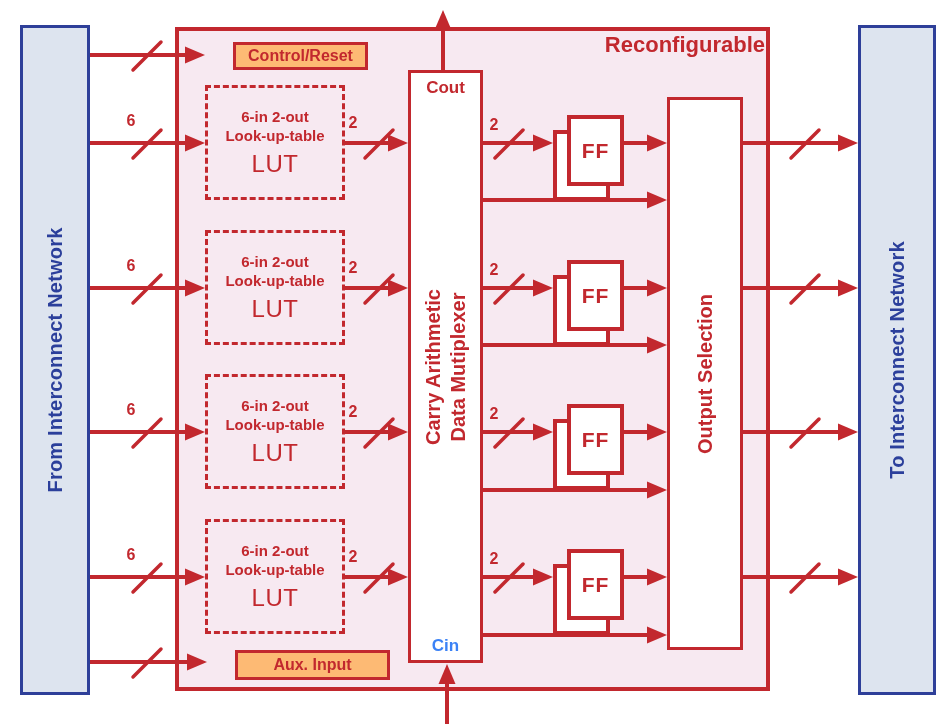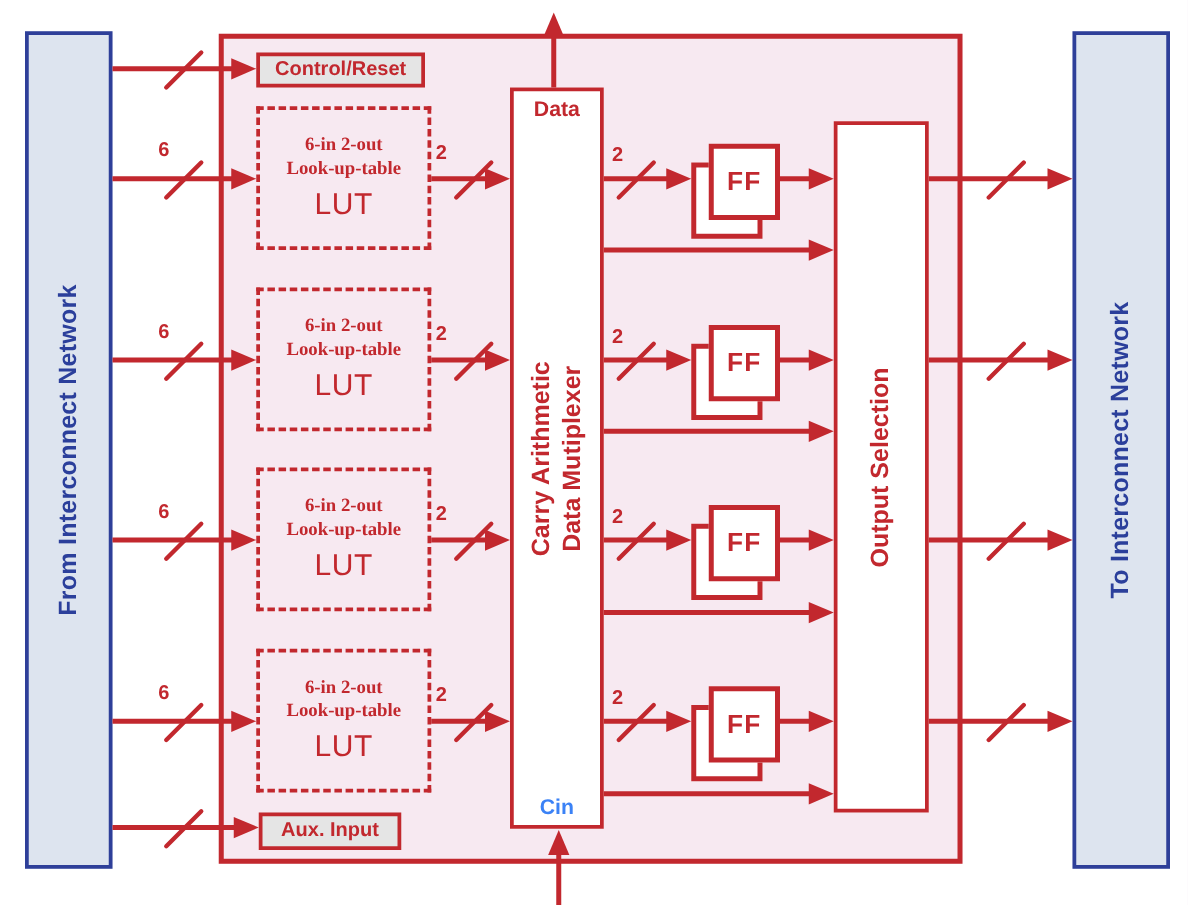--- a/index.html
+++ b/index.html
@@ -23,34 +23,34 @@
   .pink{
     position:absolute;left:175px;top:27px;width:595px;height:664px;
     background:#f7e9f1;border:4px solid #c2282e;box-sizing:border-box;
   }
   .title{
     position:absolute;left:430px;top:31px;width:335px;text-align:right;
     color:#c2282e;font-weight:bold;font-size:22px;line-height:27px;
   }
   
   .wbox{
-    position:absolute;background:#e5e5e5;border:3.5px solid #c2282e;box-sizing:border-box;
+    position:absolute;background:#fdba74;border:3.5px solid #c2282e;box-sizing:border-box;
     display:flex;align-items:center;justify-content:center;
-    color:#c2282e;font-size:16px;font-weight:600;
+    color:#c2282e;font-size:16px;font-weight:600;margin-left:28px;
   }
   .control{left:205px;top:42px;width:135px;height:28px;}
-  .aux{left:207px;top:650px;width:114px;height:30px;}
+  .aux{left:207px;top:650px;width:155px;height:30px;}
   
   .lut{
     position:absolute;left:205px;width:140px;height:115px;
     background:#f7e9f1;border:3.5px dashed #c2282e;box-sizing:border-box;
     display:flex;flex-direction:column;align-items:center;justify-content:center;
     color:#c2282e;text-align:center;
   }
-  .lut .l-small{font-size:15px;line-height:19px;font-weight:600;font-family:Liberation Serif, serif;}
+  .lut .l-small{font-size:15px;line-height:19px;font-weight:600;}
   .lut .l-big{font-size:24px;font-weight:normal;margin-top:5px;letter-spacing:.5px;}
   
   .mux{
     position:absolute;left:408px;top:70px;width:75px;height:593px;
     background:#ffffff;border:3.5px solid #c2282e;box-sizing:border-box;
   }
   .mux .cout{position:absolute;top:5px;left:0;right:0;text-align:center;color:#c2282e;font-size:17px;font-weight:600;}
   .mux .cin{position:absolute;bottom:4px;left:0;right:0;text-align:center;color:#3b82f6;font-size:17px;font-weight:600;}
   .rot-center{
     position:absolute;left:50%;top:50%;
@@ -59,21 +59,21 @@
     line-height:25px;text-align:center;
   }
   
   .osel{
     position:absolute;left:667px;top:97px;width:76px;height:553px;
     background:#ffffff;border:3.5px solid #c2282e;box-sizing:border-box;
   }
   
   .ffg{position:absolute;left:553px;width:73px;height:73px;}
   .ff-back,.ff-front{
-    position:absolute;width:57px;height:61px;background:#ffffff;
+    position:absolute;width:57px;height:71px;background:#ffffff;
     border:4px solid #c2282e;box-sizing:border-box;
   }
   .ff-back{left:0;top:15px;}
   .ff-front{
     left:14px;top:0;display:flex;align-items:center;justify-content:center;
     color:#c2282e;font-size:21px;font-weight:600;letter-spacing:1px;
   }
   
   .num{
     position:absolute;width:24px;text-align:center;
@@ -89,20 +89,21 @@
 
   <div class="bar left">
     <span class="bar-text">From Interconnect Network</span>
   </div>
   <div class="bar right">
     <span class="bar-text">To Interconnect Network</span>
   </div>
 
   <div class="pink"></div>
   <div class="title">
+    <div>Reconfigurable</div>
   </div>
 
   <div class="wbox control">
     <span>Control/Reset</span>
   </div>
   <div class="wbox aux">
     <span>Aux. Input</span>
   </div>
 
   <div class="lut" style="top:85px">
@@ -120,21 +121,21 @@
     <div class="l-small">Look-up-table</div>
     <div class="l-big">LUT</div>
   </div>
   <div class="lut" style="top:519px">
     <div class="l-small">6-in 2-out</div>
     <div class="l-small">Look-up-table</div>
     <div class="l-big">LUT</div>
   </div>
 
   <div class="mux">
-    <div class="cout">Data</div>
+    <div class="cout">Cout</div>
     <div class="rot-center">
       <div>Carry Arithmetic</div>
       <div>Data Mutiplexer</div>
     </div>
     <div class="cin">Cin</div>
   </div>
 
   <div class="ffg" style="top:115px">
     <div class="ff-back"></div>
     <div class="ff-front">

